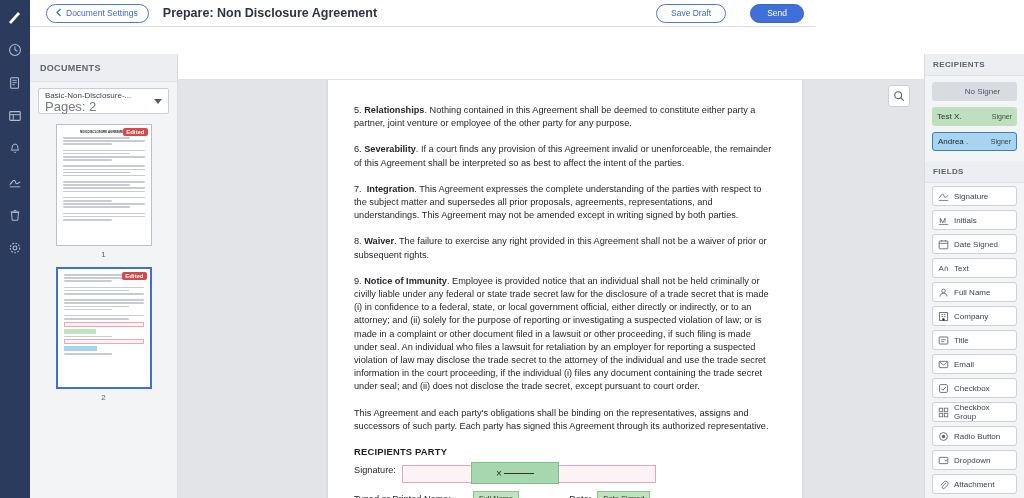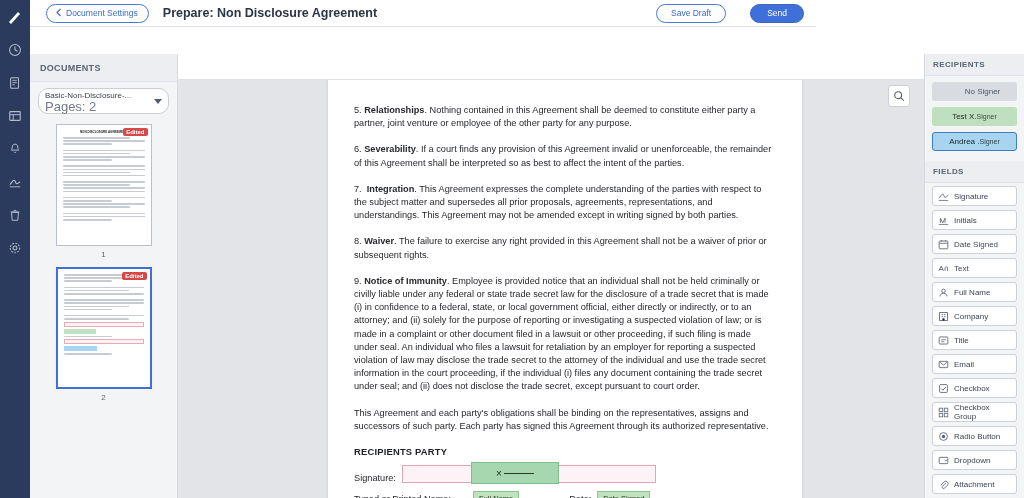--- a/index.html
+++ b/index.html
@@ -48,21 +48,21 @@
     font-size: 9px; font-weight: bold; color: #5a6474;
     letter-spacing: .3px;
     background: #eceef1;
     border-bottom: 1px solid #dfe2e7;
   }
   .doc-select {
     margin: 6px 8px 0 8px;
     height: 26px;
     background: #fff;
     border: 1px solid #c9ced8;
-    border-radius: 10px;
+    border-radius: 2px;
     display: flex; align-items: center; justify-content: space-between;
     padding: 0 6px;
   }
   .doc-select-text { font-size: 8px; color: #3d4450; line-height: 11px; }
   .doc-select-text .sub { color: #707a89; font-size: 13px; }
   .caret2 { width: 0; height: 0; border-left: 4px solid transparent; border-right: 4px solid transparent; border-top: 5px solid #555e6d; }
 
   .thumb-wrap { margin: 10px auto 0 auto; width: 96px; }
   .thumb {
     width: 96px; height: 122px;
@@ -123,21 +123,21 @@
     font-size: 9.2px;
     line-height: 13.2px;
     color: #26282c;
     text-align: left;
   }
   .page p b { font-weight: bold; }
   .sec-title {
     font-size: 9.4px; font-weight: bold; color: #1d1f23;
     margin: 2px 0 8px 0; letter-spacing: .2px;
   }
-  .sig-row { display: flex; align-items: flex-end; margin-bottom: 9px; height: 18px; }
+  .sig-row { display: flex; align-items: flex-start; margin-bottom: 9px; height: 18px; }
   .sig-label { font-size: 9.2px; color: #26282c; white-space: nowrap; }
   .sig-box {
     position: relative;
     margin-left: 6px;
     height: 18px;
     border: 1px solid #e3a6b5;
     background: #fdf3f6;
   }
   .sig-box.w1 { width: 254px; }
   .field-green {
@@ -172,21 +172,21 @@
     padding-left: 8px;
     font-size: 8px; font-weight: bold; letter-spacing: .4px;
     color: #5a6474;
     background: #eceef1;
     border-bottom: 1px solid #dfe2e7;
     margin-top: 0;
   }
   .recip {
     margin: 6px 7px 0 7px;
     height: 19px; border-radius: 3px;
-    display: flex; align-items: center; justify-content: center;
+    display: flex; align-items: center; justify-content: space-between;
     padding: 0 5px;
     font-size: 8px;
   }
   .recip .nm { font-weight: normal; }
   .recip .role { font-size: 7px; opacity: .85; }
   .recip.none { background: #d8dbe0; color: #4e5763; justify-content: center; padding-left: 21px; }
   .recip.r1 { background: #bfe0bf; color: #22331f; }
   .recip.r2 { background: #a8d4ef; color: #12242f; border: 1.5px solid #3b7fbf; }
 
   .fields-list { padding: 3px 7px 0 7px; }

